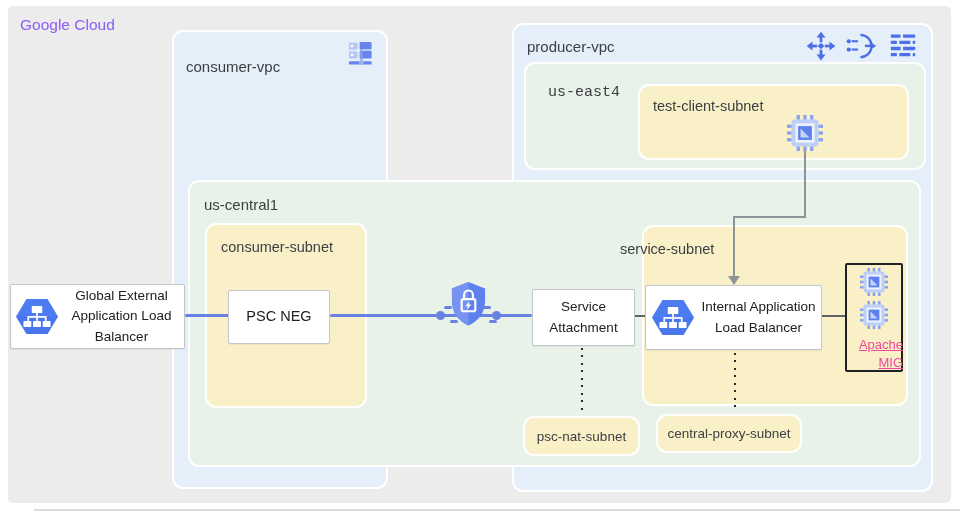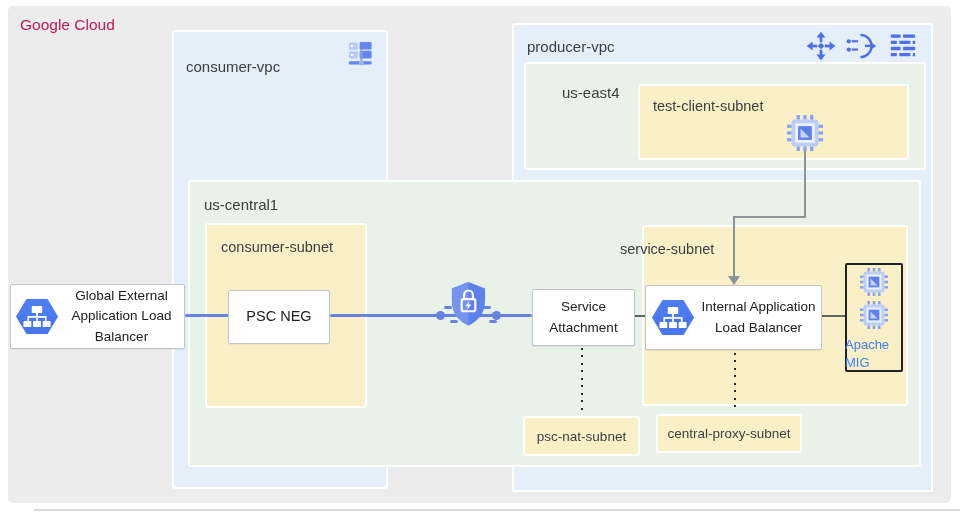--- a/index.html
+++ b/index.html
@@ -2,21 +2,21 @@
 <html><head>
 <meta charset="utf-8">
 <style>
   html,body{margin:0;padding:0;background:#fff;}
   .stage{
     position:relative;width:960px;height:512px;overflow:hidden;
     font-family:"Liberation Sans", sans-serif;
     -webkit-font-smoothing:antialiased;
   }
   .abs{position:absolute;box-sizing:border-box;}
-  .zone{border:2px solid #ffffff;border-radius:3px;}
+  .zone{border:2px solid #ffffff;border-radius:11px;}
   .zone-label{position:absolute;color:#3C4043;white-space:nowrap;}
   .vpc{background:#E4EFFA;}
   .region{background:#E9F2E9;}
   .subnet{background:#FAF0C8;}
   .node{
     background:#ffffff;border:1px solid #C2C5C9;border-radius:2px;
     display:flex;align-items:center;justify-content:center;text-align:center;
     color:#202124;font-size:13.5px;line-height:1.5;
     box-shadow:0 1px 1px rgba(0,0,0,0.06);
   }
@@ -31,25 +31,25 @@
   .psc-dot{width:9px;height:9px;border-radius:50%;background:#6782E3;}
   .psc-dash{width:8px;height:3px;border-radius:2px;background:#6782E3;}
   .arrow-down{
     width:0;height:0;border-left:6px solid transparent;border-right:6px solid transparent;
     border-top:9px solid #8E9399;
   }
   .mini-subnet{
     display:flex;align-items:center;justify-content:center;
     color:#3C4043;font-size:13.5px;
   }
-  .gc-label{color:#be185d;font-size:15.5px;text-align:right;}
+  .gc-label{color:#8b5cf6;font-size:15.5px;text-align:right;}
   .lbl-15{font-size:15px;}
   .lbl-14{font-size:14.5px;}
   .mig-box{border:2px solid #1F2124;border-radius:2px;background:transparent;}
-  .mig-label{color:#3b82f6;font-size:13px;line-height:1.35;text-align:left;}
+  .mig-label{color:#ec4899;font-size:13px;line-height:1.35;text-align:right;text-decoration:underline;}
   svg{display:block;}
 </style>
 </head>
 <body>
 
 <div class="stage">
 
   <div class="abs" style="left:8px;top:6px;width:943px;height:497px;background:#ECECEC;border-radius:5px;"></div>
   <div class="abs gc-label" style="left:20px;top:16px;">Google Cloud</div>
   <div class="abs" style="left:34px;top:509px;width:926px;height:1.5px;background:#DBDBDB;"></div>
@@ -105,21 +105,21 @@
         <rect x="20" y="7.1" width="2" height="2.7" rx="0.5"></rect>
       <rect x="2" y="12.2" width="8" height="2.7" rx="0.5"></rect>
         <rect x="12" y="12.2" width="10" height="2.7" rx="0.5"></rect>
       <rect x="2" y="17.3" width="5" height="2.7" rx="0.5"></rect>
         <rect x="9" y="17.3" width="9" height="2.7" rx="0.5"></rect>
         <rect x="20" y="17.3" width="2" height="2.7" rx="0.5"></rect>
     </svg>
   </span>
 
   <div class="abs zone region" style="left:524px;top:62px;width:402px;height:108px;z-index:2;"></div>
-  <div class="zone-label lbl-15" style="left:562px;top:84px;z-index:7;">us-east4</div>
+  <div class="zone-label lbl-15" style="left:548px;top:84px;z-index:7;font-family:Liberation Mono, monospace;">us-east4</div>
 
   <div class="abs zone subnet" style="left:638px;top:84px;width:271px;height:76px;z-index:3;"></div>
   <div class="zone-label lbl-14" style="left:653px;top:98px;z-index:7;text-align:right;">test-client-subnet</div>
   <span class="abs" style="left:787px;top:115px;z-index:7;">
     <svg width="36" height="36" viewBox="0 0 24 24">
       <g fill="#8AA2F2">
         <rect x="6.4" y="0" width="2.2" height="3.2"></rect>
           <rect x="10.9" y="0" width="2.2" height="3.2"></rect>
           <rect x="15.4" y="0" width="2.2" height="3.2"></rect>
         <rect x="6.4" y="20.8" width="2.2" height="3.2"></rect>

